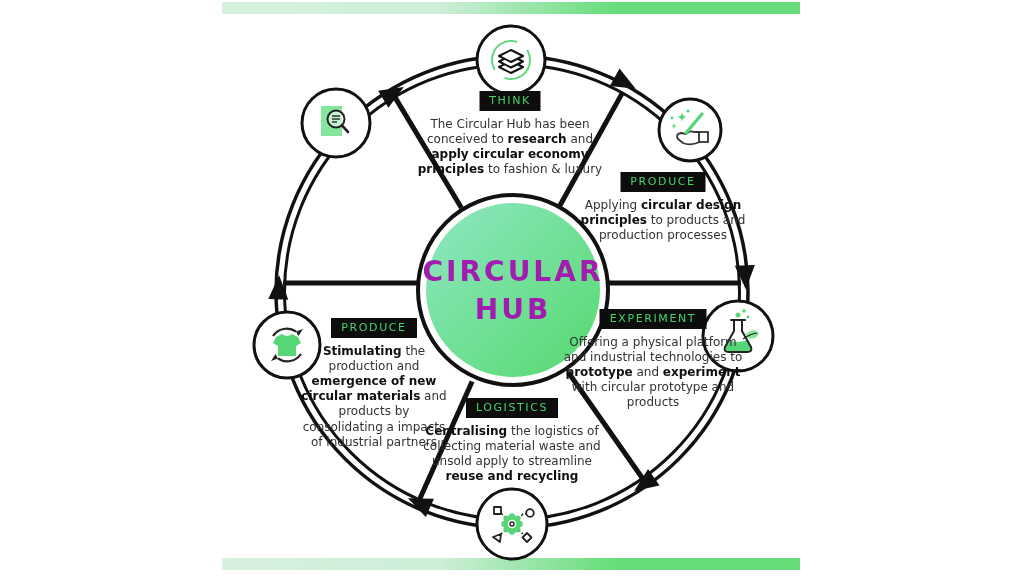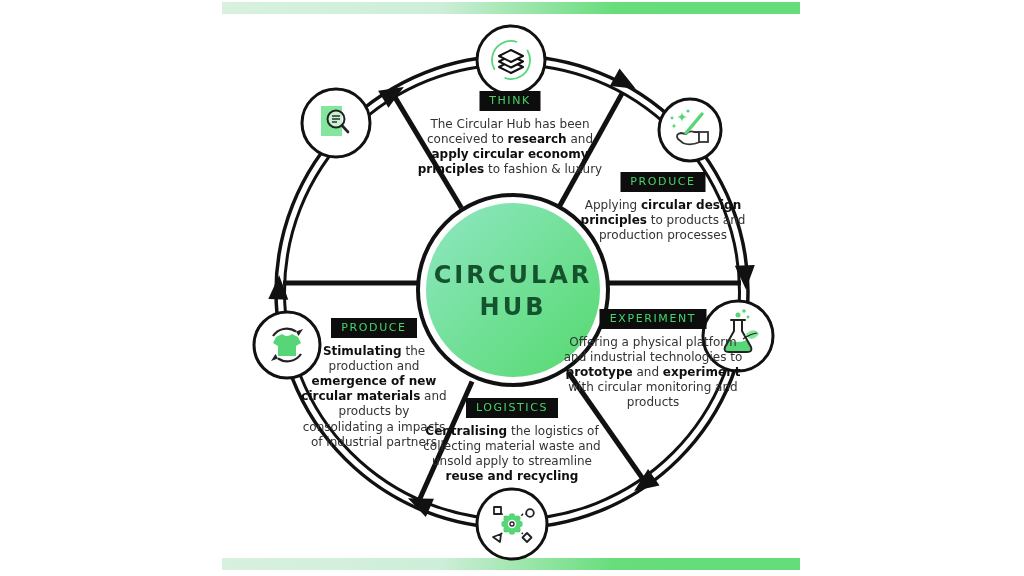--- a/index.html
+++ b/index.html
@@ -16,22 +16,22 @@
          font-size:11px;letter-spacing:1.6px;padding:3px 10px 4px;}
   .desc{margin:6px 0 0;font-size:12px;line-height:1.26;color:#333333;}
   .desc b{color:#0f0f0f;}
   .sec-think{left:510px;top:89px;width:195px;}
   .sec-design{left:663px;top:170px;width:185px;}
   .sec-experiment{left:653px;top:307px;width:185px;}
   .sec-logistics{left:512px;top:396px;width:200px;}
   .sec-produce{left:374px;top:316px;width:150px;}
   .sec-trace{left:371px;top:150px;width:185px;}
   .hub-title{position:absolute;left:513px;top:291px;transform:translate(-50%,-50%);
-             text-align:center;font-weight:bold;font-size:24px;letter-spacing:3px;
-             color:#14532d;line-height:1.35;white-space:nowrap;}
+             text-align:center;font-weight:bold;font-size:28px;letter-spacing:3px;
+             color:#a21caf;line-height:1.35;white-space:nowrap;}
 </style>
 </head>
 <body>
 
 <div class="stage">
 
   <div class="bar bar-top"></div>
   <div class="bar bar-bottom"></div>
 
   <svg class="diagram" width="1024" height="576" viewBox="0 0 1024 576">
@@ -172,21 +172,21 @@
     <p class="desc"><span>The Circular Hub has been conceived to </span><b>research</b><span> and </span><b>apply circular economy principles</b><span> to fashion &amp; luxury</span></p>
   </div>
 
   <div class="section sec-design">
     <span class="badge">PRODUCE</span>
     <p class="desc"><span>Applying </span><b>circular design principles</b><span> to products and production processes</span></p>
   </div>
 
   <div class="section sec-experiment">
     <span class="badge">EXPERIMENT</span>
-    <p class="desc"><span>Offering a physical platform and industrial technologies to </span><b>prototype</b><span> and </span><b>experiment</b><span> with circular monitoring and products</span></p>
+    <p class="desc"><span>Offering a physical platform and industrial technologies to </span><b>prototype</b><span> and </span><b>experiment</b><span> with circular prototype and products</span></p>
   </div>
 
   <div class="section sec-logistics">
     <span class="badge">LOGISTICS</span>
     <p class="desc"><b>Centralising</b><span> the logistics of collecting material waste and unsold apply to streamline </span><b>reuse and recycling</b></p>
   </div>
 
   <div class="section sec-produce">
     <span class="badge">PRODUCE</span>
     <p class="desc"><b>Stimulating</b><span> the production and </span><b>emergence of new circular materials</b><span> and products by consolidating a impacts of industrial partners</span></p>

